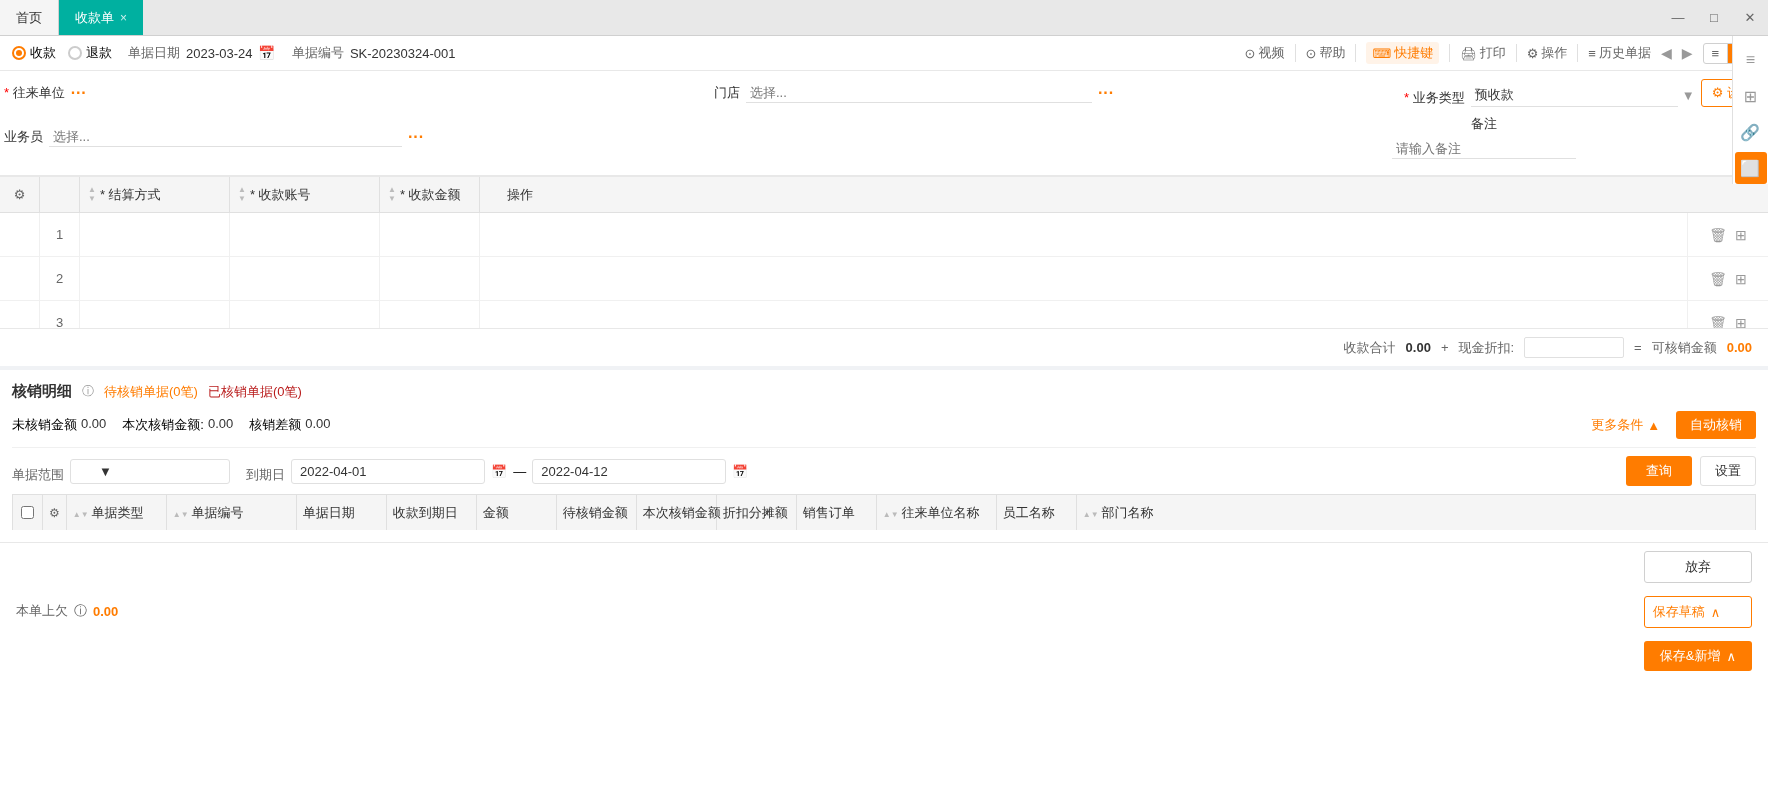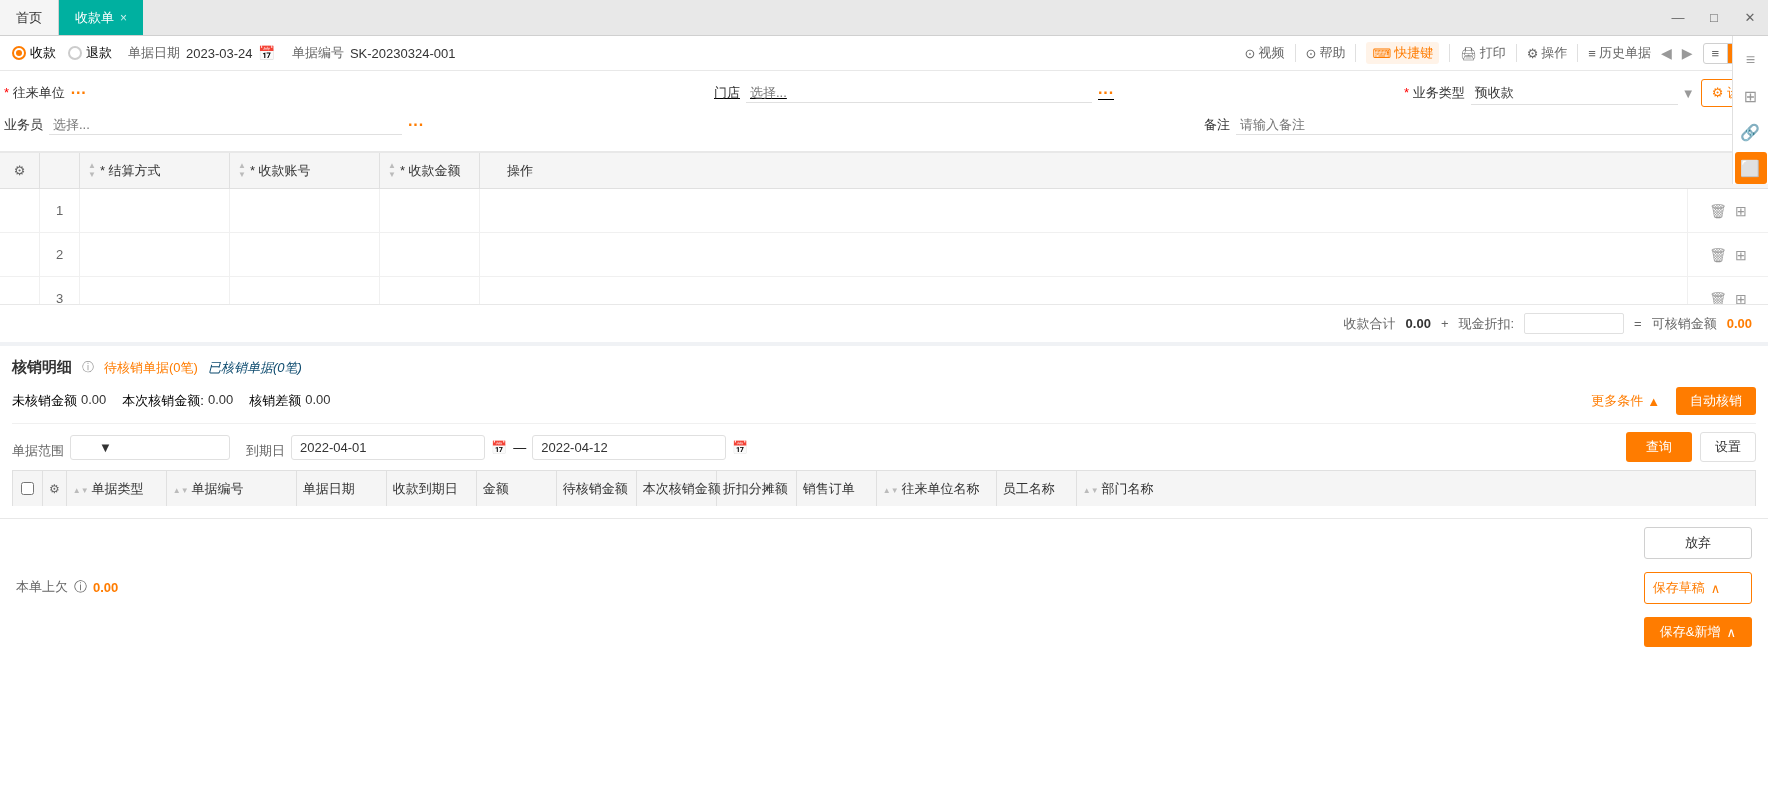--- a/index.html
+++ b/index.html
@@ -253,47 +253,47 @@
     <div class="form-row">
 
       <div class="form-field" style="max-width:420px;">
         <span class="form-field-label">
           <span style="color:#f00">*</span> <span>往来单位</span>
         </span>
         <span class="ellipsis-btn">···</span>
       </div>
       <div style="flex:0.3"></div>
 
-      <div class="form-field" style="max-width:400px;text-decoration:underline;">
+      <div class="form-field" style="max-width:400px;">
         <span class="form-field-label">门店</span>
         <input class="form-input" placeholder="选择..." style="">
         <span class="ellipsis-btn">···</span>
       </div>
       <div style="flex:0.3"></div>
 
-      <div class="form-field" style="max-width:360px;">
+      <div class="form-field" style="max-width:360px;align-items:flex-end;">
         <span class="form-field-label">
           <span style="color:#f00">*</span> <span>业务类型</span>
         </span>
         <div class="form-select-wrapper">
           <span class="form-select-value">预收款</span>
           <span class="chevron-down">▼</span>
         </div>
         <button class="settings-btn">⚙ 设置</button>
       </div>
     </div>
     <div class="form-row">
       <div class="form-field" style="max-width:420px;">
         <span class="form-field-label">业务员</span>
         <input class="form-input" placeholder="选择..." style="">
         <span class="ellipsis-btn">···</span>
       </div>
       <div style="flex:0.3"></div>
       <div style="flex:0.3"></div>
-      <div class="form-field" style="max-width:560px;">
+      <div class="form-field" style="max-width:560px;flex-direction:column;">
         <span class="form-field-label">备注</span>
         <input class="form-input" placeholder="请输入备注" style="">
       </div>
     </div>
   </div>
 
   <div class="table-container" style="max-height: 190px; flex: none;">
     <div class="table-header">
       <div class="th th-gear gear-icon-cell">⚙</div>
       <div class="th th-index"></div>
@@ -374,21 +374,21 @@
       <span>可核销金额</span>
       <span class="summary-highlight">0.00</span>
     </div>
   </div>
 
   <div class="verification-section">
     <div class="verif-header">
       <span class="verif-title">核销明细</span>
       <span class="info-icon">ⓘ</span>
       <span class="verif-tab">待核销单据(0笔)</span>
-      <span style="color:#0c4a6e;font-style:italic;">已核销单据(0笔)</span>
+      <span style="color:#b91c1c;">已核销单据(0笔)</span>
     </div>
     <div style="display:flex;align-items:center;gap:16px;margin-bottom:8px;">
       <div class="stat-item">
         <span>未核销金额</span>
         <span class="stat-value">0.00</span>
       </div>
       <div class="stat-item">
         <span>本次核销金额:</span>
         <span class="stat-value">0.00</span>
       </div>

